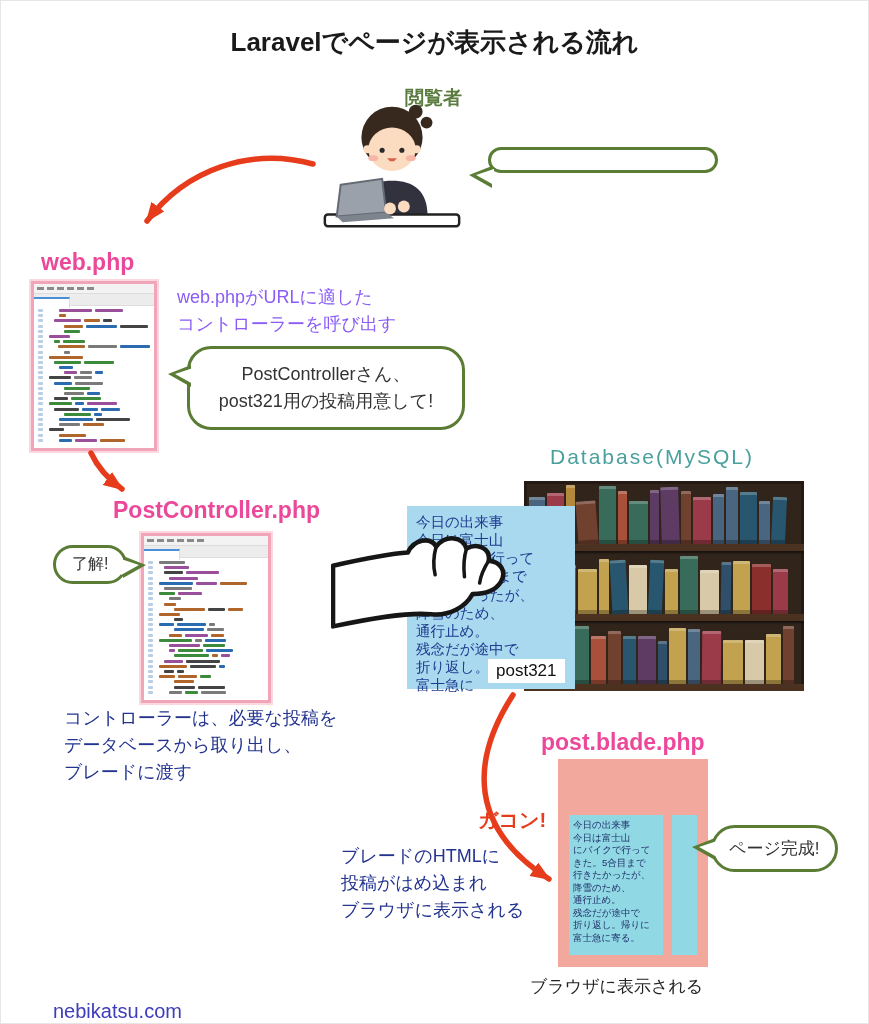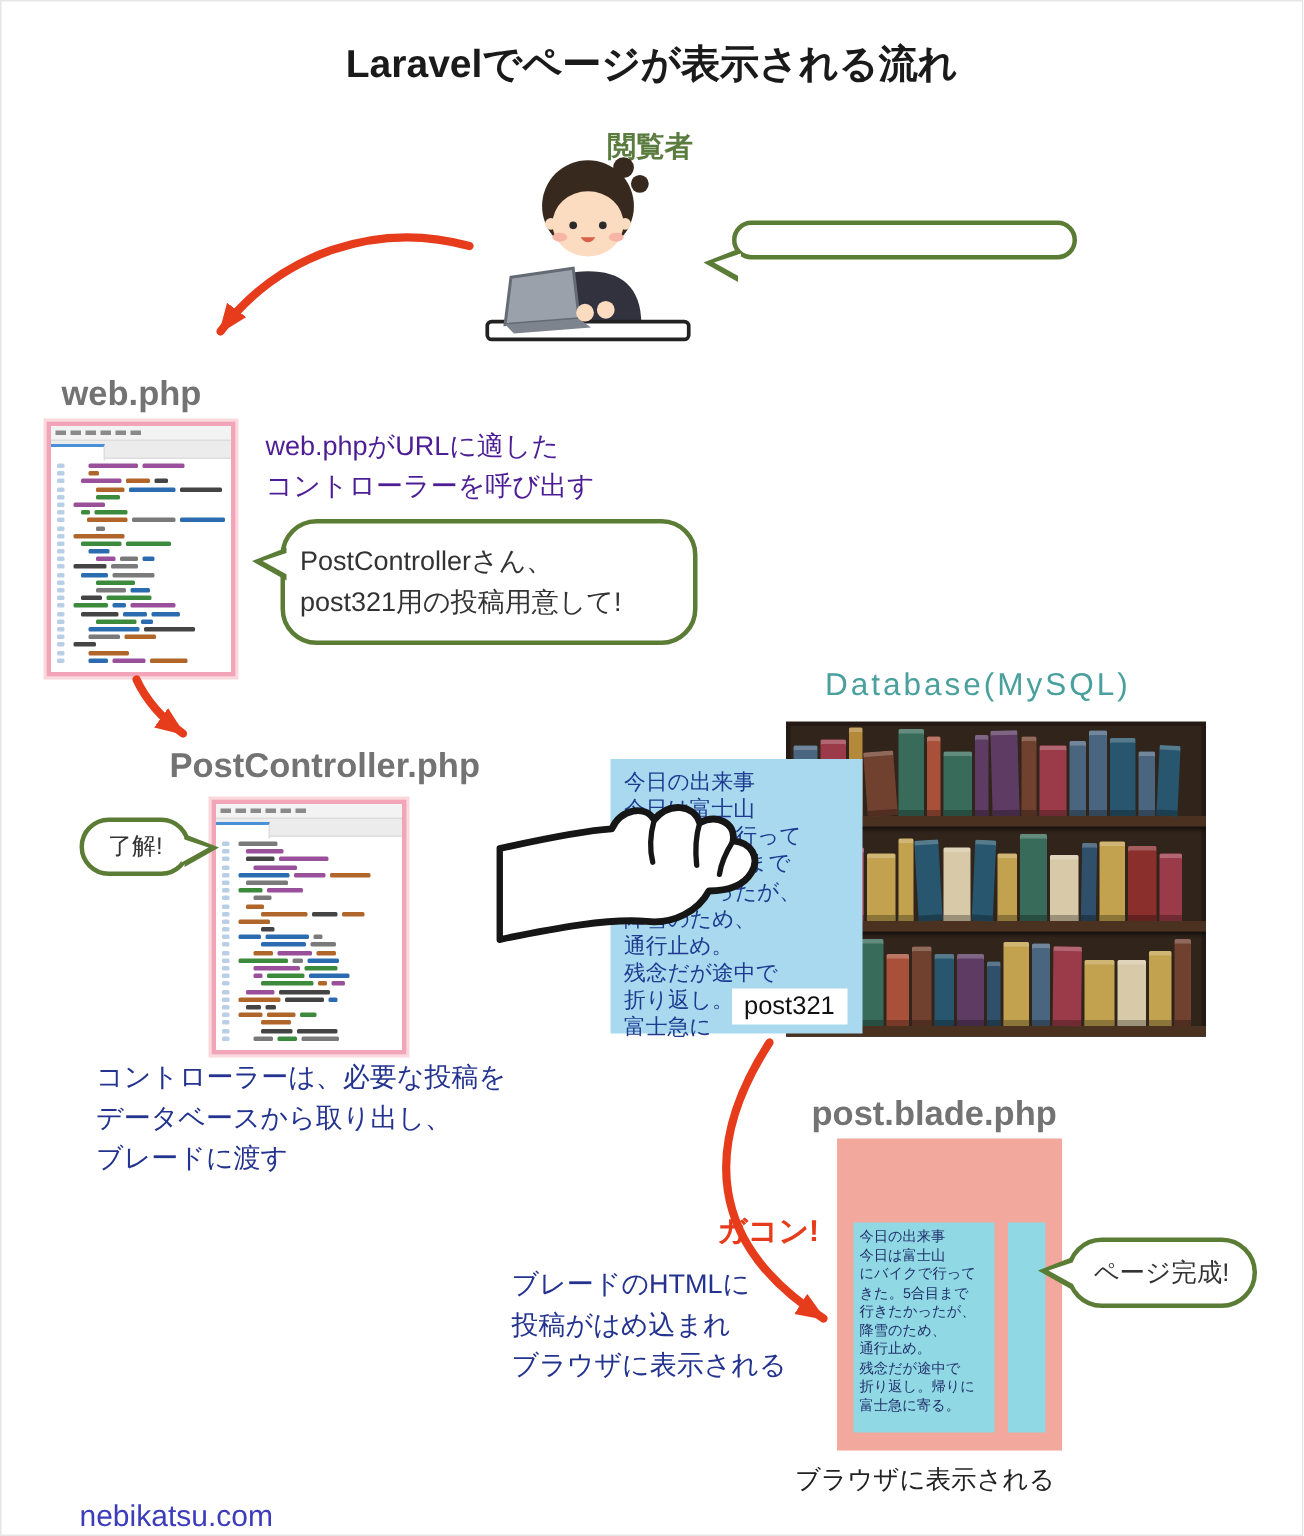--- a/index.html
+++ b/index.html
@@ -19,29 +19,29 @@
     position:absolute;background:#fff;border:3px solid #5a7c35;border-radius:24px;
     color:#333;z-index:5;
   }
   .bubble i{position:absolute;width:0;height:0;display:block;}
   .tl-out{left:-22px;top:16px;border-top:9px solid transparent;border-bottom:13px solid transparent;border-right:23px solid #5a7c35;}
   .tl-in{left:-15px;top:19px;border-top:6px solid transparent;border-bottom:10px solid transparent;border-right:18px solid #fff;}
   .tr-out{right:-22px;top:8px;border-top:9px solid transparent;border-bottom:13px solid transparent;border-left:23px solid #5a7c35;}
   .tr-in{right:-15px;top:11px;border-top:6px solid transparent;border-bottom:10px solid transparent;border-left:18px solid #fff;}
 
   .bubble1{left:487px;top:146px;width:200px;padding:10px 12px;font-size:17px;line-height:1.4;}
-  .bubble2{left:186px;top:345px;width:252px;padding:12px 10px;font-size:18px;text-align:left;line-height:1.5;}
+  .bubble2{left:186px;top:345px;width:252px;padding:12px 10px;font-size:18px;text-align:center;line-height:1.5;}
   .bubble3{left:52px;top:544px;padding:6px 16px;font-size:16px;}
   .bubble4{left:710px;top:824px;padding:9px 15px;font-size:17px;}
 
-  .navy-label{color:#737373;font-weight:bold;}
+  .navy-label{color:#ec4899;font-weight:bold;}
   .webphp-label{left:40px;top:248px;font-size:23px;}
   .controller-label{left:112px;top:496px;font-size:23px;}
   .blade-label{left:540px;top:728px;font-size:23px;}
-  .webphp-desc{left:176px;top:283px;font-size:18px;color:#4c1d95;line-height:1.5;}
+  .webphp-desc{left:176px;top:283px;font-size:18px;color:#8b5cf6;line-height:1.5;}
   .controller-desc{left:63px;top:704px;font-size:18px;color:#23338f;line-height:1.5;}
   .blade-desc{left:340px;top:842px;font-size:18px;color:#23338f;line-height:1.5;}
   .db-label{left:549px;top:444px;font-size:21px;color:#49a09d;letter-spacing:2px;}
   .sound{left:477px;top:806px;font-size:20px;color:#e63c1c;font-weight:bold;}
   .browser-caption{left:529px;top:974px;font-size:17px;color:#222;}
   .footer{left:52px;top:963px;font-size:20px;color:#3d3dbb;margin-top:36px;}
 
   
   .editor{
     position:absolute;background:#fff;border:3px solid #f2a4b8;

